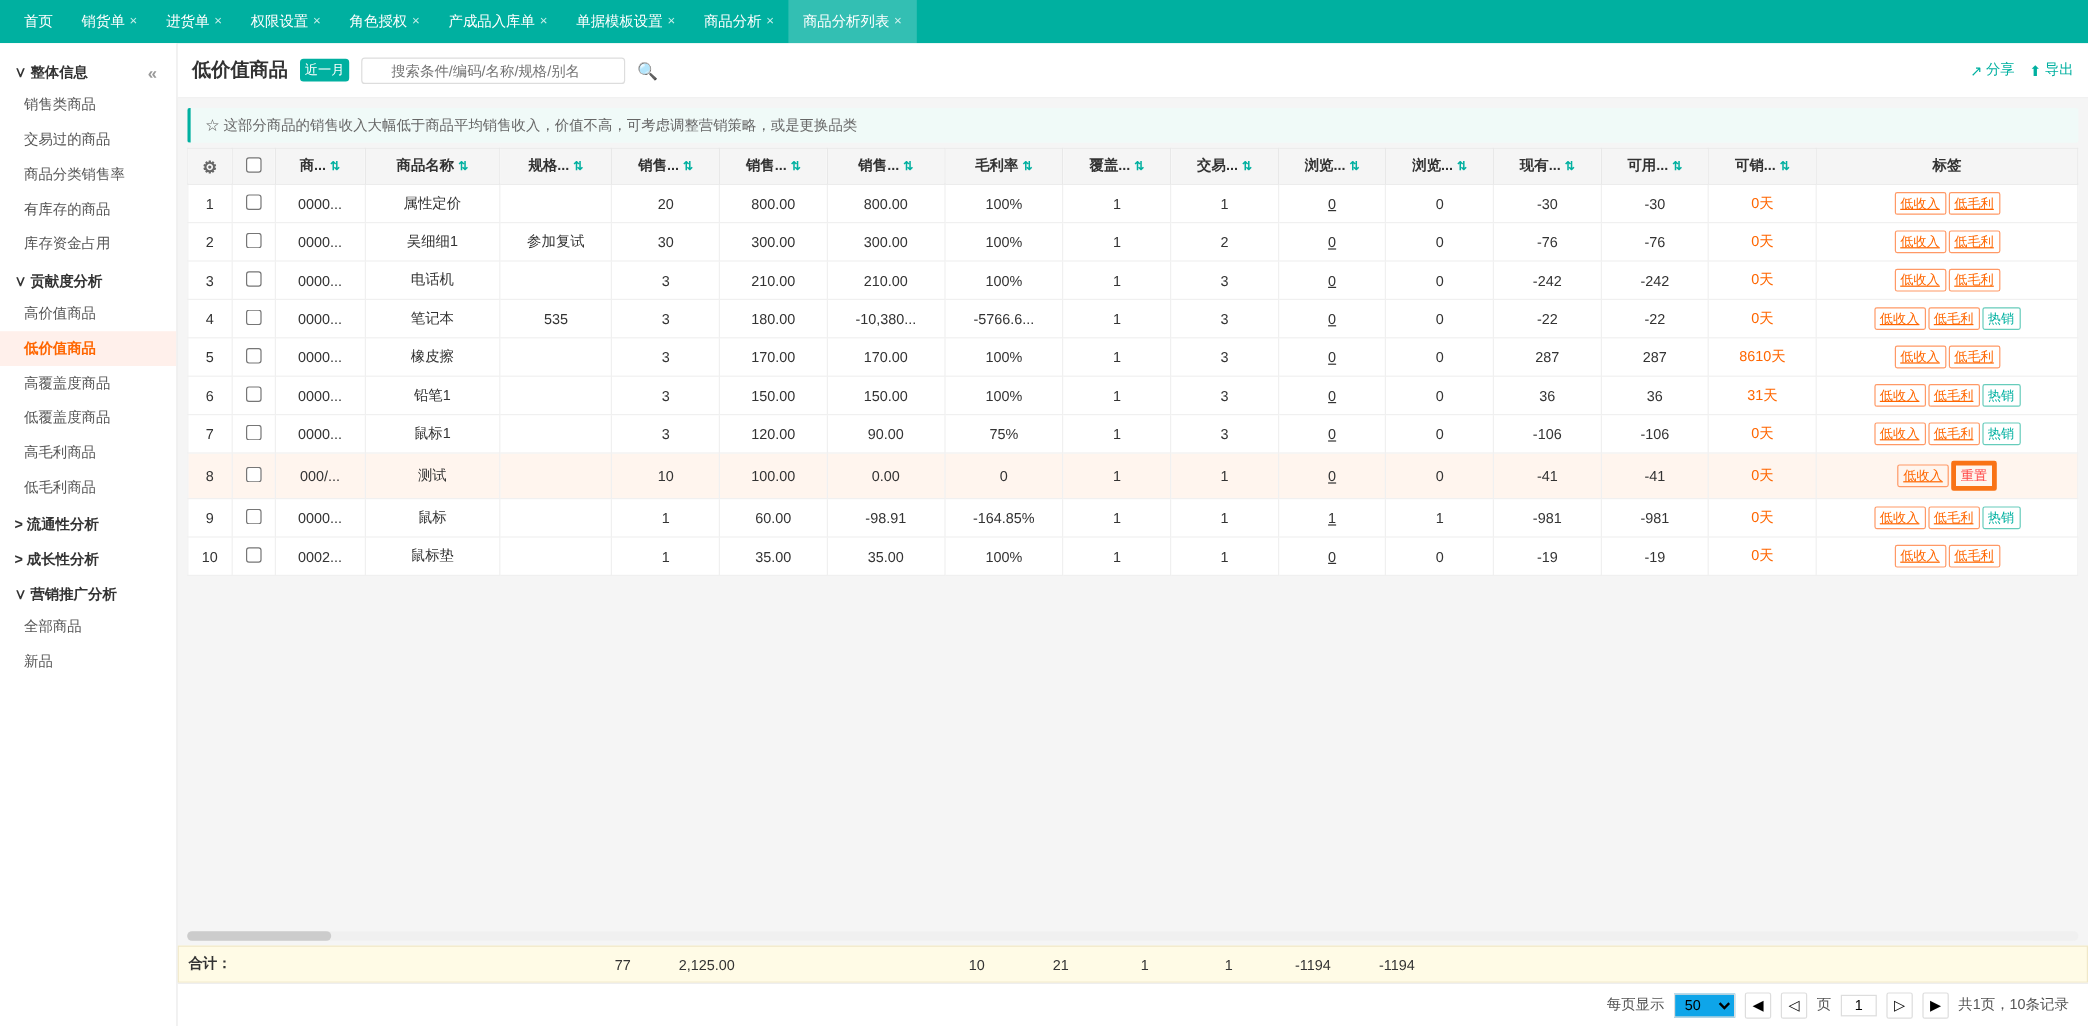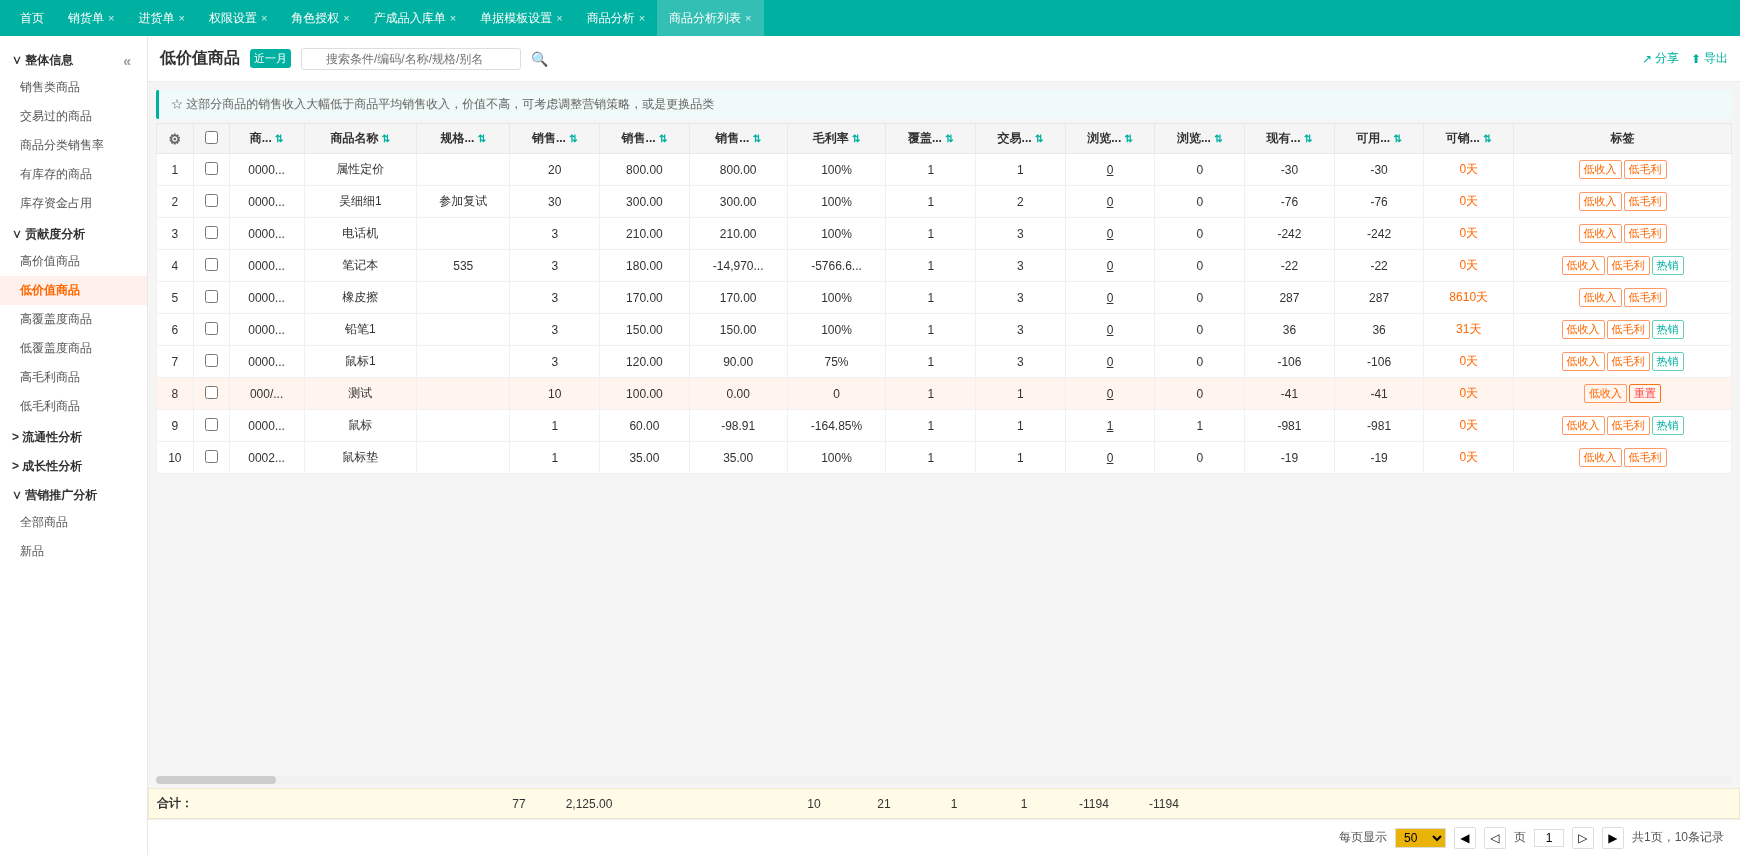--- a/index.html
+++ b/index.html
@@ -163,22 +163,22 @@
     tbody tr.highlighted { background: #fff5ee; }
     tbody tr:nth-child(odd):not(.highlighted) { background: white; }
 
     .tag {
       display: inline-block;
       border-radius: 2px;
       padding: 1px 4px;
       font-size: 11px;
       margin: 1px;
     }
-    .tag-orange { color: #ff6600; border: 1px solid #ff9966; }
-    .tag-red { color: #ff4444; border: 1px solid #f97316; }
+    .tag-orange { color: #ff6600; border: 1px solid #ff9966; text-decoration: underline; }
+    .tag-red { color: #ff4444; border: 4px solid #f97316; }
     .tag-teal { color: #00b0a0; border: 1px solid #66ccbb; }
 
     
     .table-footer {
       background: #fffbe6;
       border: 1px solid #f0e8c8;
       display: flex;
       align-items: center;
       padding: 6px 8px;
       font-size: 12px;
@@ -212,21 +212,21 @@
       display: flex;
       align-items: center;
       justify-content: center;
       font-size: 12px;
       border-radius: 2px;
     }
     .page-size-select {
       border: 1px solid #ddd;
       padding: 1px 4px;
       font-size: 12px;
-      background: #eab308;
+      background: #0ea5e9;
     }
     .scrollbar-track {
       height: 8px;
       background: #f0f0f0;
       margin: 0 8px 4px 8px;
       border-radius: 4px;
     }
     .scrollbar-thumb {
       height: 8px;
       width: 120px;
@@ -434,21 +434,21 @@
       <td><span class="tag tag-orange">低收入</span><span class="tag tag-orange">低毛利</span></td>
     </tr>
             <tr>
       <td>4</td>
       <td><input type="checkbox" class="checkbox" style=""></td>
       <td>0000...</td>
       <td>笔记本</td>
       <td>535</td>
       <td>3</td>
       <td>180.00</td>
-      <td>-14,970...</td>
+      <td>-10,380...</td>
       <td>-5766.6...</td>
       <td>1</td>
       <td>3</td>
       <td><span style="text-decoration:underline;cursor:pointer;">0</span></td>
       <td>0</td>
       <td>-22</td>
       <td>-22</td>
       <td style="color:#ff6600;">0天</td>
       <td><span class="tag tag-orange">低收入</span><span class="tag tag-orange">低毛利</span><span class="tag tag-teal">热销</span></td>
     </tr>

